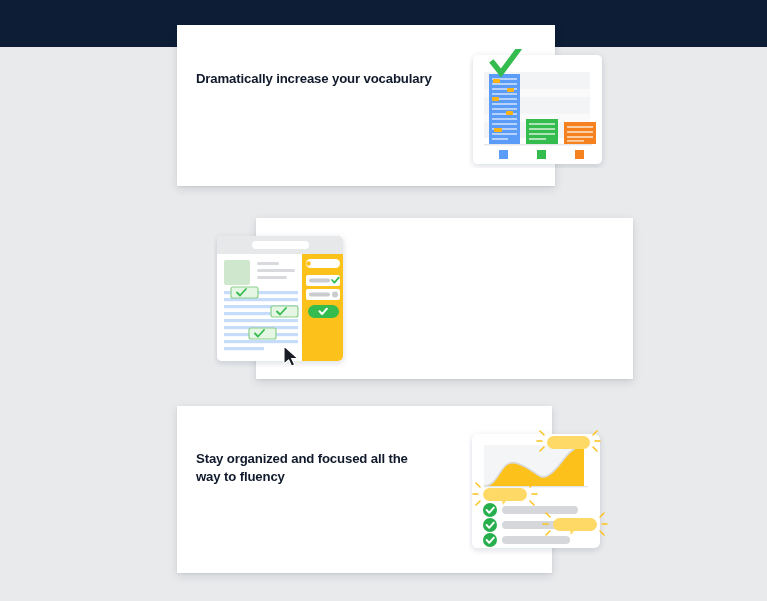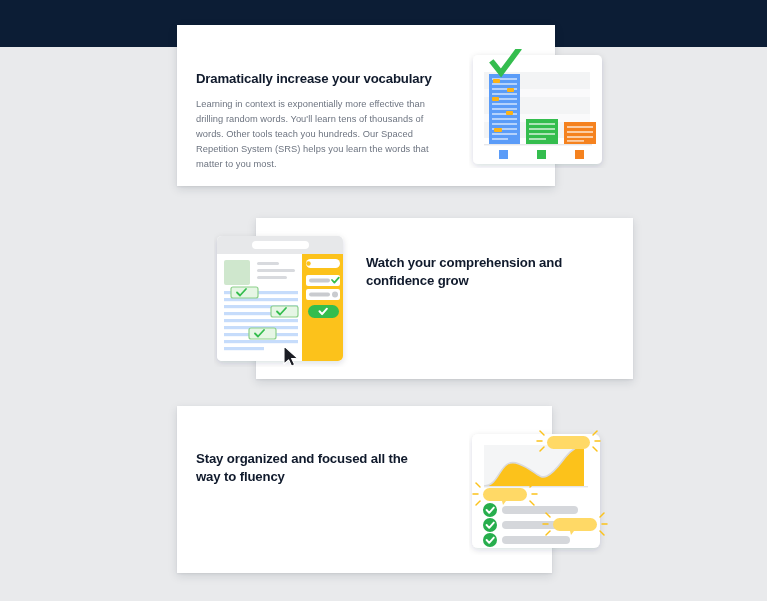--- a/index.html
+++ b/index.html
@@ -63,21 +63,20 @@
 <body>
 
 <div class="topbar"></div>
 
 <div class="stage">
 
   <div class="card" id="card1">
 
     <div class="card-text">
       <h3 class="card-title">Dramatically increase your vocabulary</h3>
-      <p class="card-body">Learning in context is exponentially more effective than drilling random words. You'll learn tens of thousands of words. Other tools teach you hundreds. Our Spaced Repetition System (SRS) helps you learn the words that matter to you most.</p>
     </div>
 
     <div class="illus">
       <svg width="141" height="119" viewBox="0 0 141 119" xmlns="http://www.w3.org/2000/svg">
         <defs>
           <filter id="sh1" x="-30%" y="-30%" width="170%" height="175%">
             <feDropShadow dx="0" dy="2" stdDeviation="3.2" flood-color="#1b2540" flood-opacity="0.16"></feDropShadow>
           </filter>
         </defs>
         <rect x="4" y="6" width="129" height="109" rx="5" fill="#ffffff" filter="url(#sh1)"></rect>
@@ -205,21 +204,20 @@
           </g>
         </g>
 
         <g>
           <path d="M70 116 L70 134 L74.6 129.8 L77.6 136.2 L80.6 134.6 L77.6 128.6 L83.4 128.2 Z" fill="#1b1d24" stroke="#ffffff" stroke-width="1.1" stroke-linejoin="round"></path>
         </g>
       </svg>
     </div>
 
     <div class="card-text">
-      <h3 class="card-title">Watch your comprehension and confidence grow</h3>
     </div>
   </div>
 
   <div class="card" id="card3">
 
     <div class="card-text">
       <h3 class="card-title">Stay organized and focused all the way to fluency</h3>
     </div>
 
     <div class="illus">

